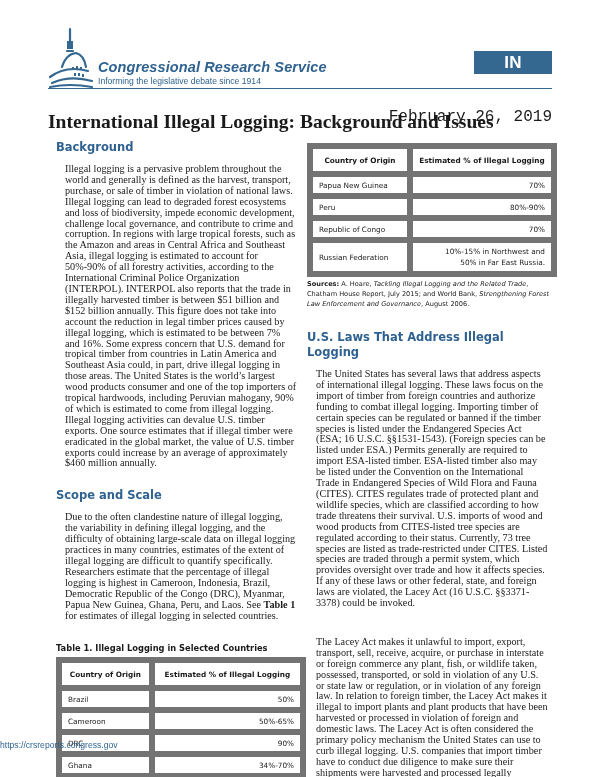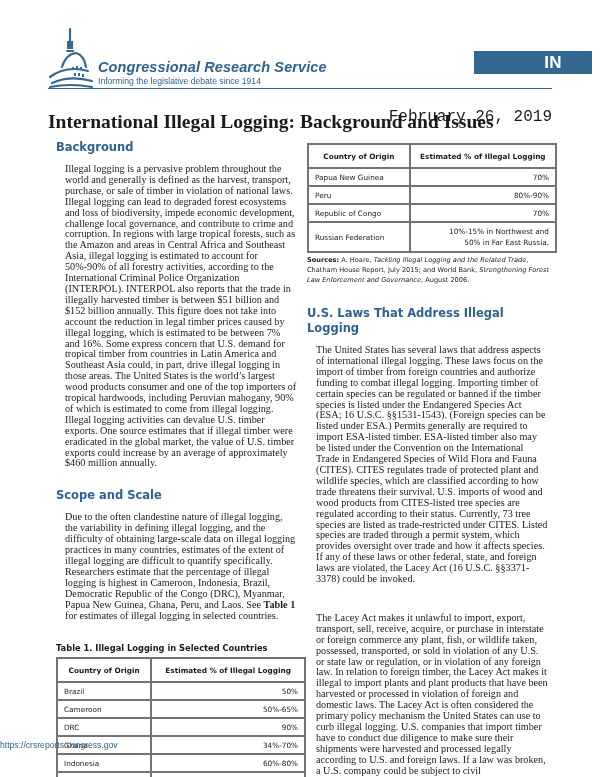--- a/index.html
+++ b/index.html
@@ -3,37 +3,37 @@
 <meta charset="utf-8">
 <style>
   html, body { margin:0; padding:0; background:#ffffff; }
   body { width:600px; height:777px; position:relative; overflow:hidden; color:#1a1a1a; }
   .serif { font-family: "Liberation Serif", "DejaVu Serif", serif; }
 
   #header { position:absolute; left:48px; top:22px; width:426px; height:72px; }
   #logo { position:absolute; left:0; top:5px; width:46px; height:62px; }
   #crs-name { position:absolute; left:50px; top:37px; font-family:"Liberation Sans", sans-serif; font-weight:bold; font-style:italic; font-size:14.5px; color:#2f6290; letter-spacing:0.1px; white-space:nowrap; }
   #crs-tagline { position:absolute; left:50px; top:54px; font-family:Liberation Sans, sans-serif; font-size:8.6px; color:#2f6290; white-space:nowrap; }
-  #infocus { position:absolute; left:474px; top:51px; width:78px; height:23px; background:#356891; color:#fff; font-family:"Liberation Sans", sans-serif; font-weight:bold; font-size:17px; text-align:center; line-height:23px; letter-spacing:0.2px;padding-left:40px; }
+  #infocus { position:absolute; left:474px; top:51px; width:78px; height:23px; background:#356891; color:#fff; font-family:"Liberation Sans", sans-serif; font-weight:bold; font-size:17px; text-align:center; line-height:23px; letter-spacing:0.2px; }
   #rule { position:absolute; left:48px; top:88px; width:504px; height:1px; background:#356891; }
 
   #date { position:absolute; right:48px; top:108px; font-size:16px;font-family:Liberation Mono, monospace; }
   #title { position:absolute; left:48px; top:111px; font-size:19.5px; font-weight:bold; white-space:nowrap; }
 
   .col { position:absolute; top:140px; width:250px; }
   #col-left { left:56px; }
   #col-right { left:307px; top:143px; }
 
   h2 { margin:0; font-family:"DejaVu Sans", sans-serif; font-weight:bold; font-size:11.5px; color:#2f6290; line-height:15px; }
   p { margin:9px; font-family:"Liberation Serif", serif; font-size:10.2px; line-height:10.9px; text-align:left; }
   .gap { height:10px; }
 
   .tbl-caption { font-family:"DejaVu Sans", sans-serif; font-weight:bold; font-size:8.3px; margin:0 0 4px 0; white-space:nowrap; }
   table { border-collapse:collapse; width:100%; font-family:"DejaVu Sans", sans-serif; font-size:7.3px; }
-  td, th { border:2px solid #737373; padding:0 6px; height:16px; }
+  td, th { border:6px solid #737373; padding:0 6px; height:16px; }
   th { font-weight:bold; text-align:center; height:22px; }
   td.v { text-align:right; }
   .sources { font-family:"DejaVu Sans", sans-serif; font-size:6.6px; line-height:10px; margin-top:2px; }
 
   #footer-url { position:absolute; left:0; width:520px; top:740px; text-align:left; font-family:"Liberation Sans", sans-serif; font-size:8.6px; color:#2f6290; }
 </style>
 </head>
 <body>
 
 <div id="header">

